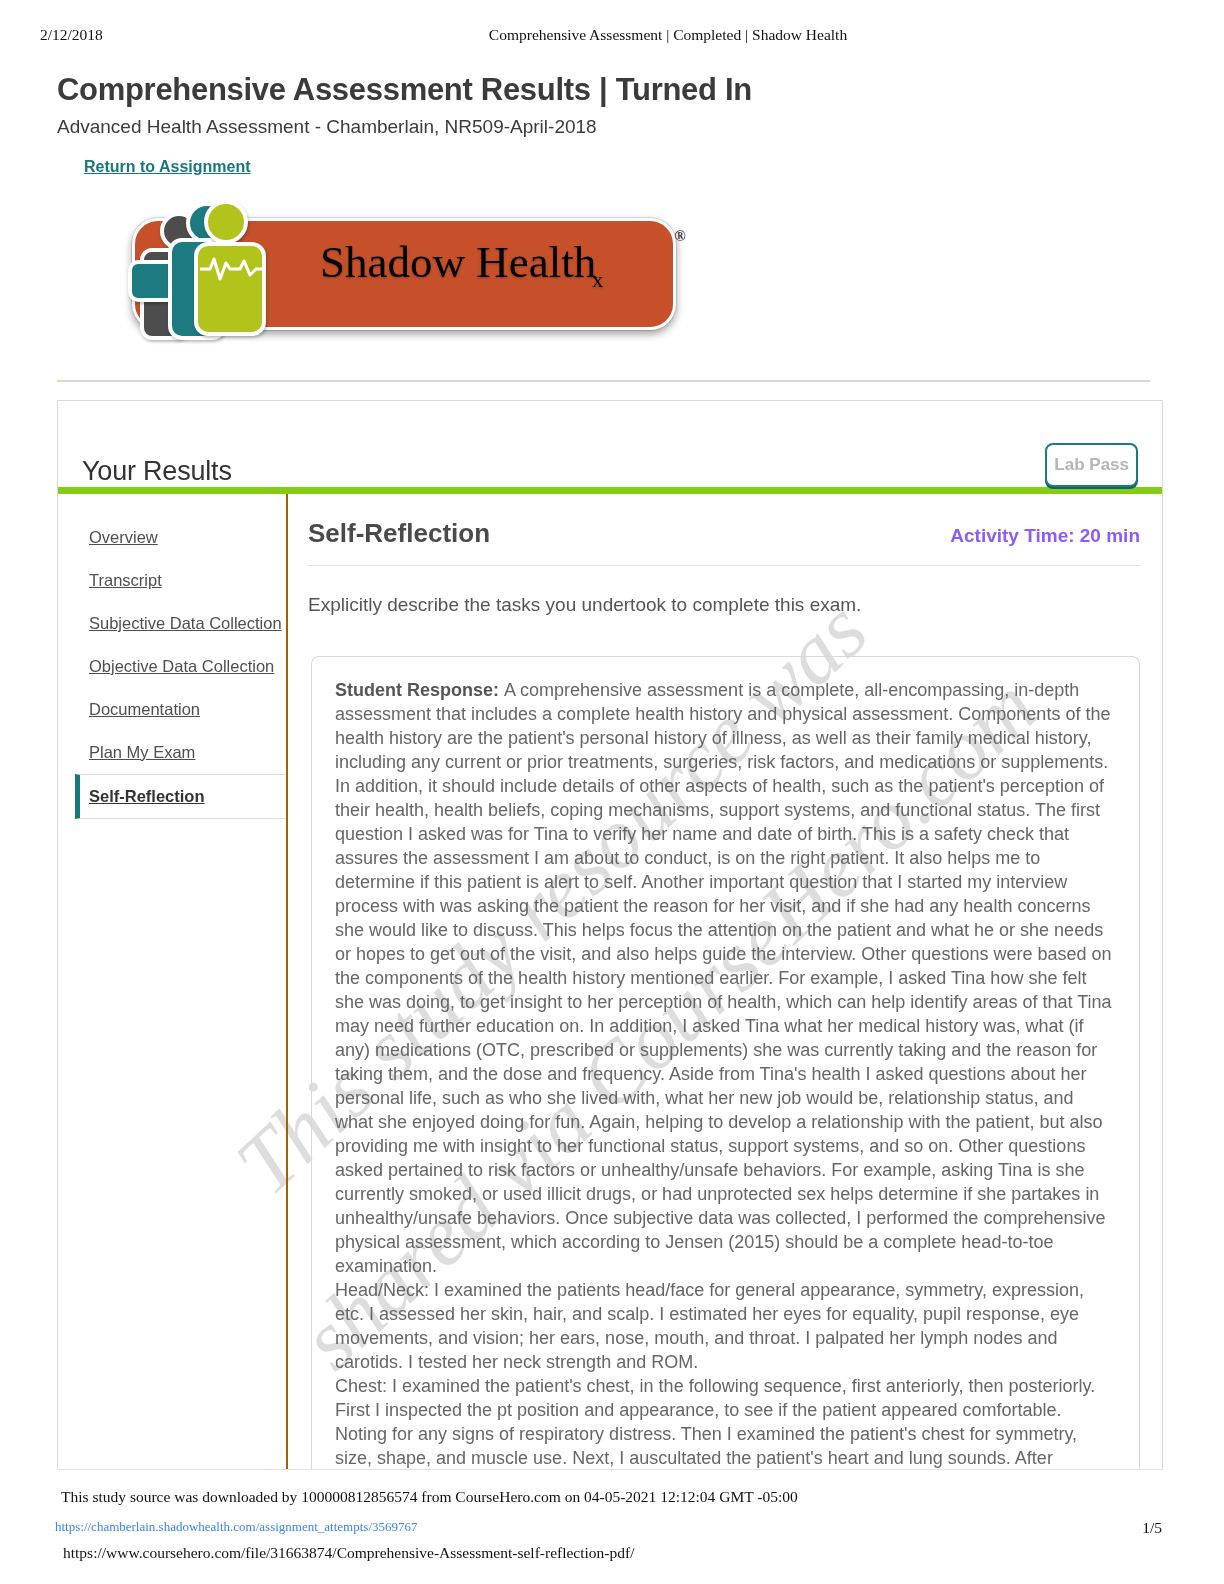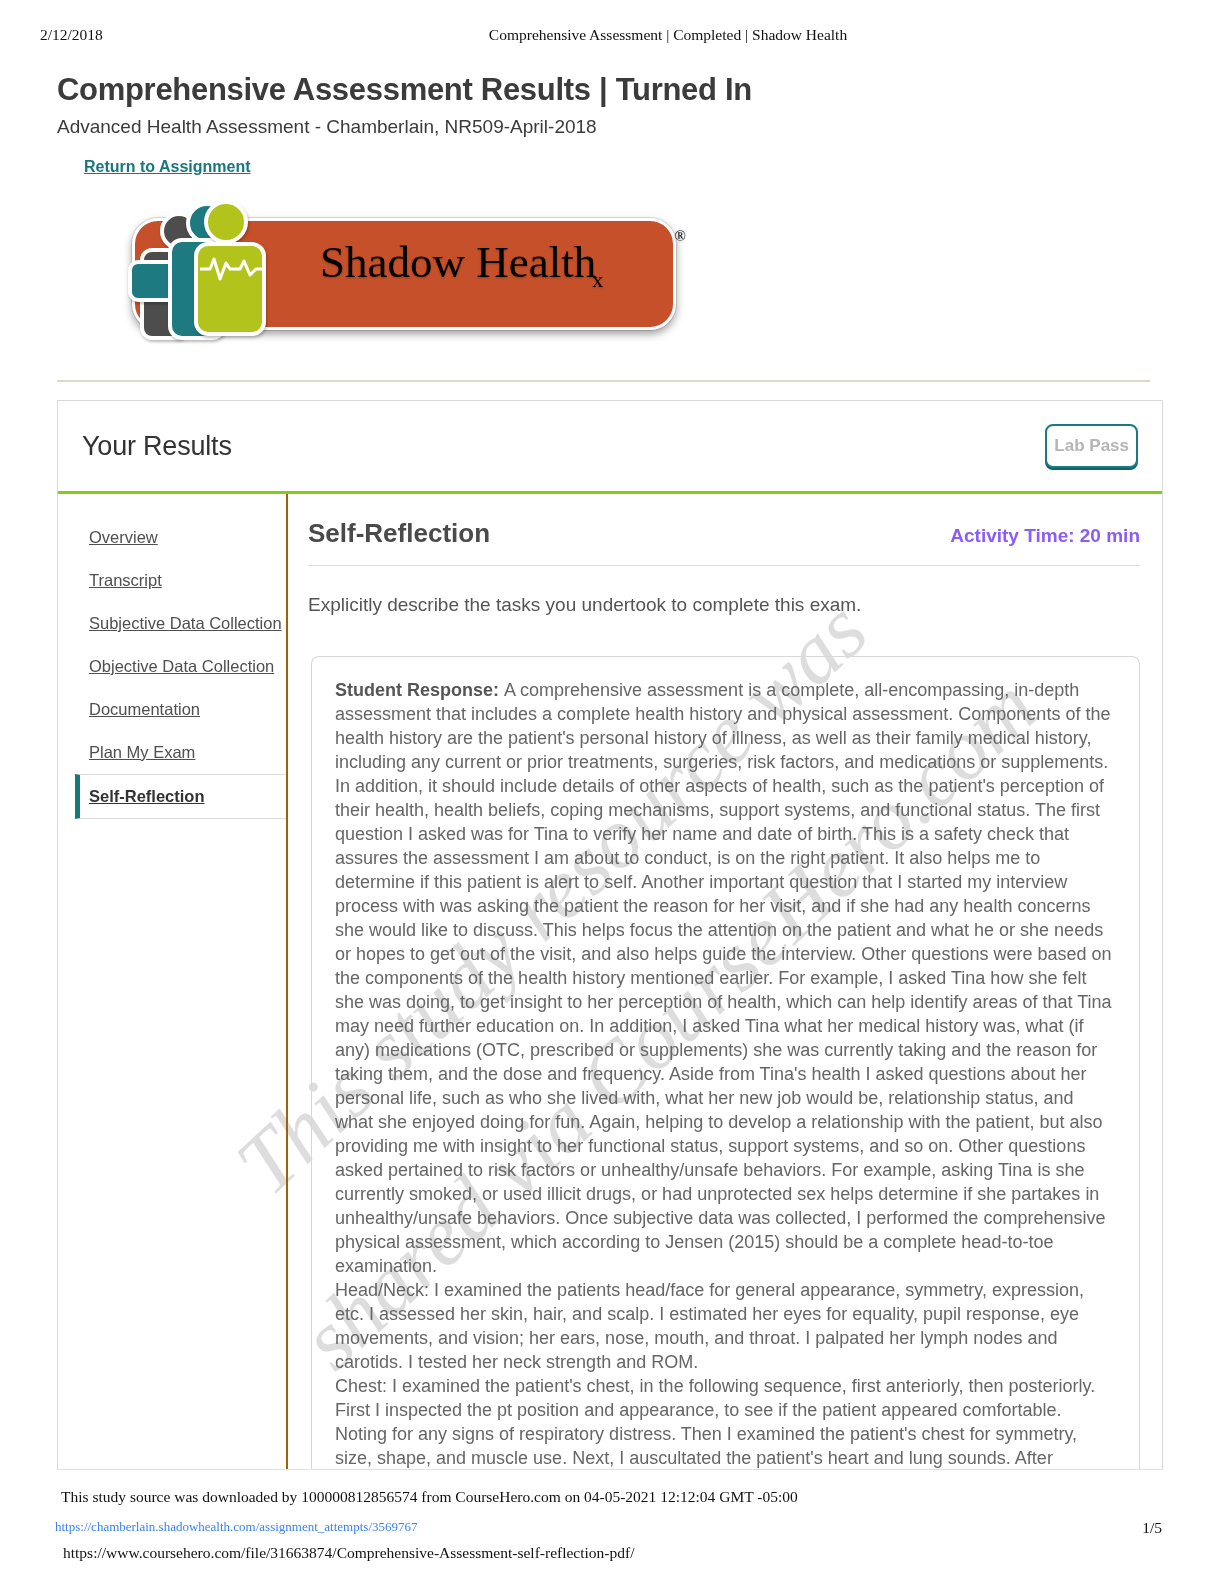--- a/index.html
+++ b/index.html
@@ -52,22 +52,22 @@
   
   .watermark { position:absolute; left:30px; top:430px; width:1160px; height:1060px;
     display:flex; flex-direction:column; justify-content:center; align-items:center;
     transform:rotate(-43deg); z-index:1; pointer-events:none;
     font-family:"Liberation Serif", serif; font-style:italic;
     font-size:86px; line-height:2.0; color:rgba(170,170,170,0.40); white-space:nowrap; }
 
   
   .results-panel { position:absolute; left:57px; top:400px; width:1106px; height:1070px;
     border:1px solid #d9d9d9; border-bottom:1px solid #e2e2e2; background:transparent; z-index:2; }
-  .panel-header { height:93px; display:flex; align-items:center; padding:0 24px;
-    border-bottom:3px solid #84cc16; }
+  .panel-header { height:93px; display:flex; align-items:flex-end; padding:0 24px;
+    border-bottom:7px solid #84cc16; }
   .panel-title { font-size:27px; color:#333; letter-spacing:-0.2px; }
   .lab-pass-btn { margin-left:auto; background:#fff; border:2px solid #1a7b80; border-radius:8px;
     padding:10px 7px; font-size:17px; font-weight:bold; color:#b5b5b5; cursor:pointer;
     box-shadow:0 2px 0 #0f6468; font-family:"Liberation Sans", sans-serif; }
 
   .panel-body { display:flex; height:calc(100% - 93px); }
   .sidebar { width:230px; border-right:2px solid #a16207; padding-top:22px; }
   .side-item { padding:12px 0 12px 31px; }
   .side-item a { font-size:16.5px; color:#4f4f4f; text-decoration:underline; cursor:pointer; }
   .side-item.active { margin-left:17px; padding-left:9px; background:#fff;

